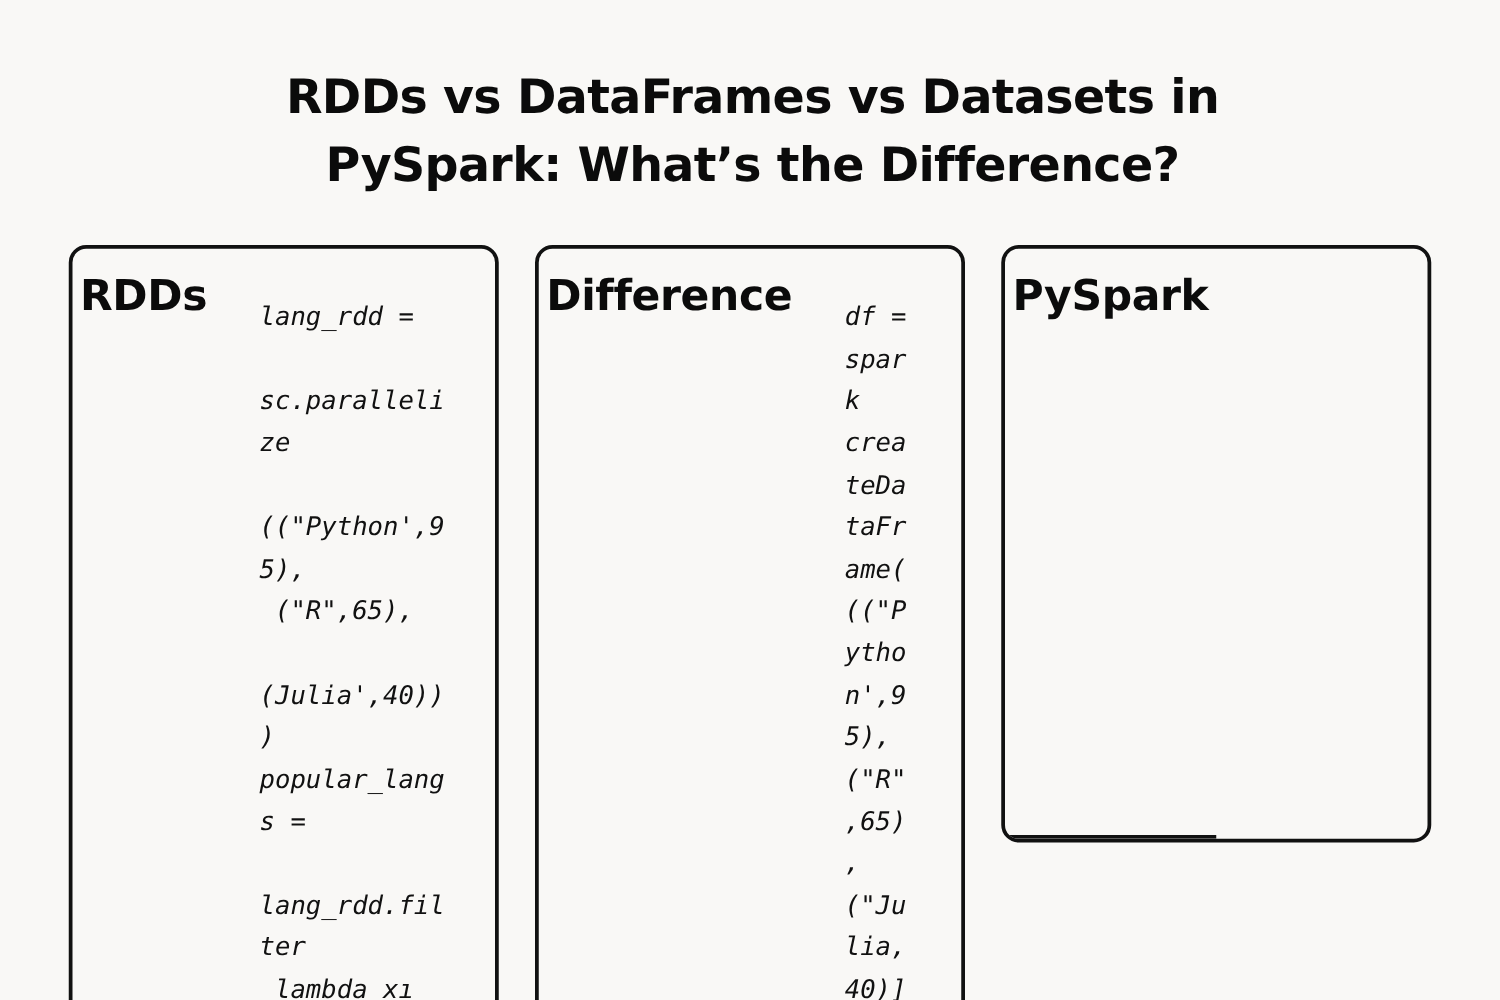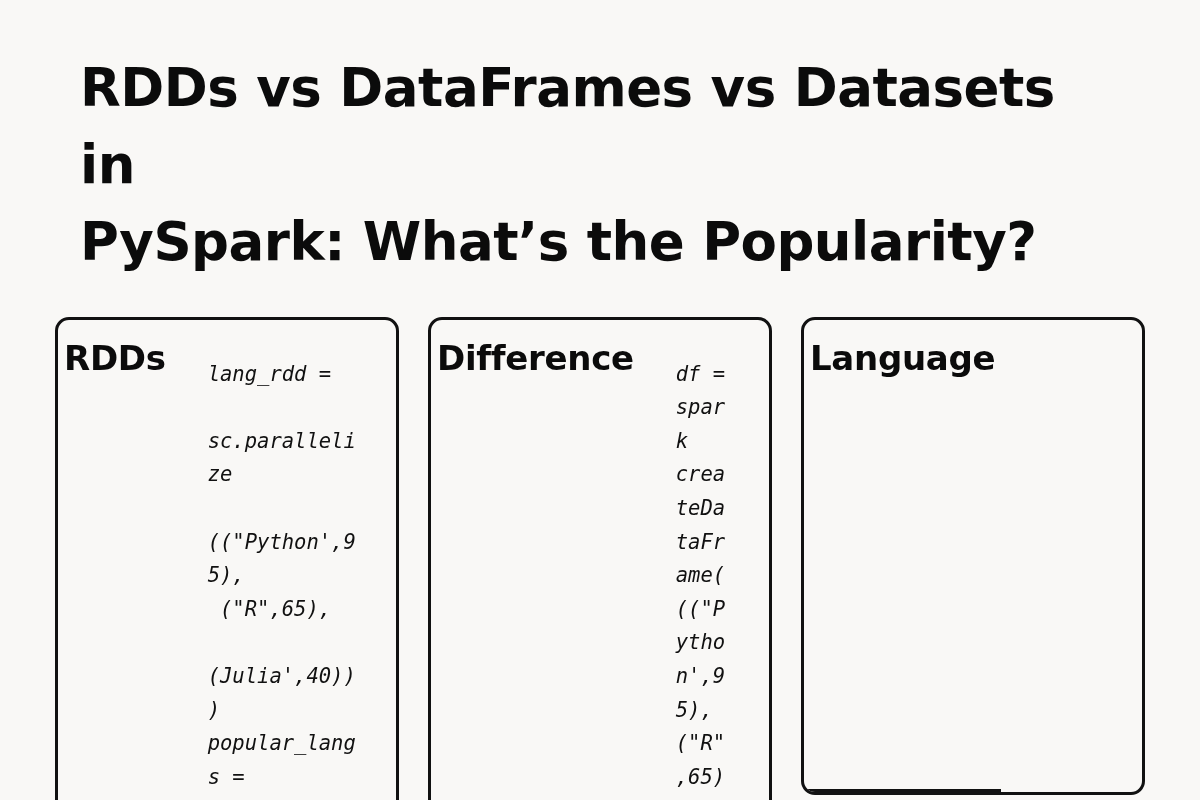--- a/index.html
+++ b/index.html
@@ -13,24 +13,24 @@
     font-family: "Liberation Sans", sans-serif;
     overflow: hidden;
   }
   .page {
     width: 1200px;
     height: 800px;
     position: relative;
     box-sizing: border-box;
   }
   .title {
-    text-align: left;
+    text-align: center;
     font-family: "DejaVu Sans", sans-serif;
     font-weight: bold;
-    font-size: 53px;
+    font-size: 38px;
     line-height: 1.45;
     color: #0b0b0b;
     letter-spacing: -0.5px;
     padding: 50px 76px 0 80px;
     box-sizing: border-box;
   }
   .title .line2 {
     display: block;
   }
   .cards {
@@ -79,21 +79,21 @@
     font-style: italic;
   }
 </style>
 </head>
 <body>
 
 <div class="page">
 
   <div class="title">
     <span>RDDs vs DataFrames vs Datasets in</span>
-    <span class="line2">PySpark: What’s the Popularity?</span>
+    <span class="line2">PySpark: What’s the Difference?</span>
   </div>
 
   <div class="cards">
 
     <div class="card">
       <div class="card-header">RDDs</div>
       <div class="card-body">
         <pre class="code">lang_rdd =
  sc.parallelize
  (("Python',95),
@@ -116,17 +116,17 @@
 ("R",65),
 ("Julia,40)],
 ('Language,'Popularity)
 df.filter
  df.Popularity &gt; 60)
 show</pre>
       </div>
     </div>
 
     <div class="card">
-      <div class="card-header">Language</div>
+      <div class="card-header">PySpark</div>
     </div>
 
   </div>
 </div>
 
 </body></html>

